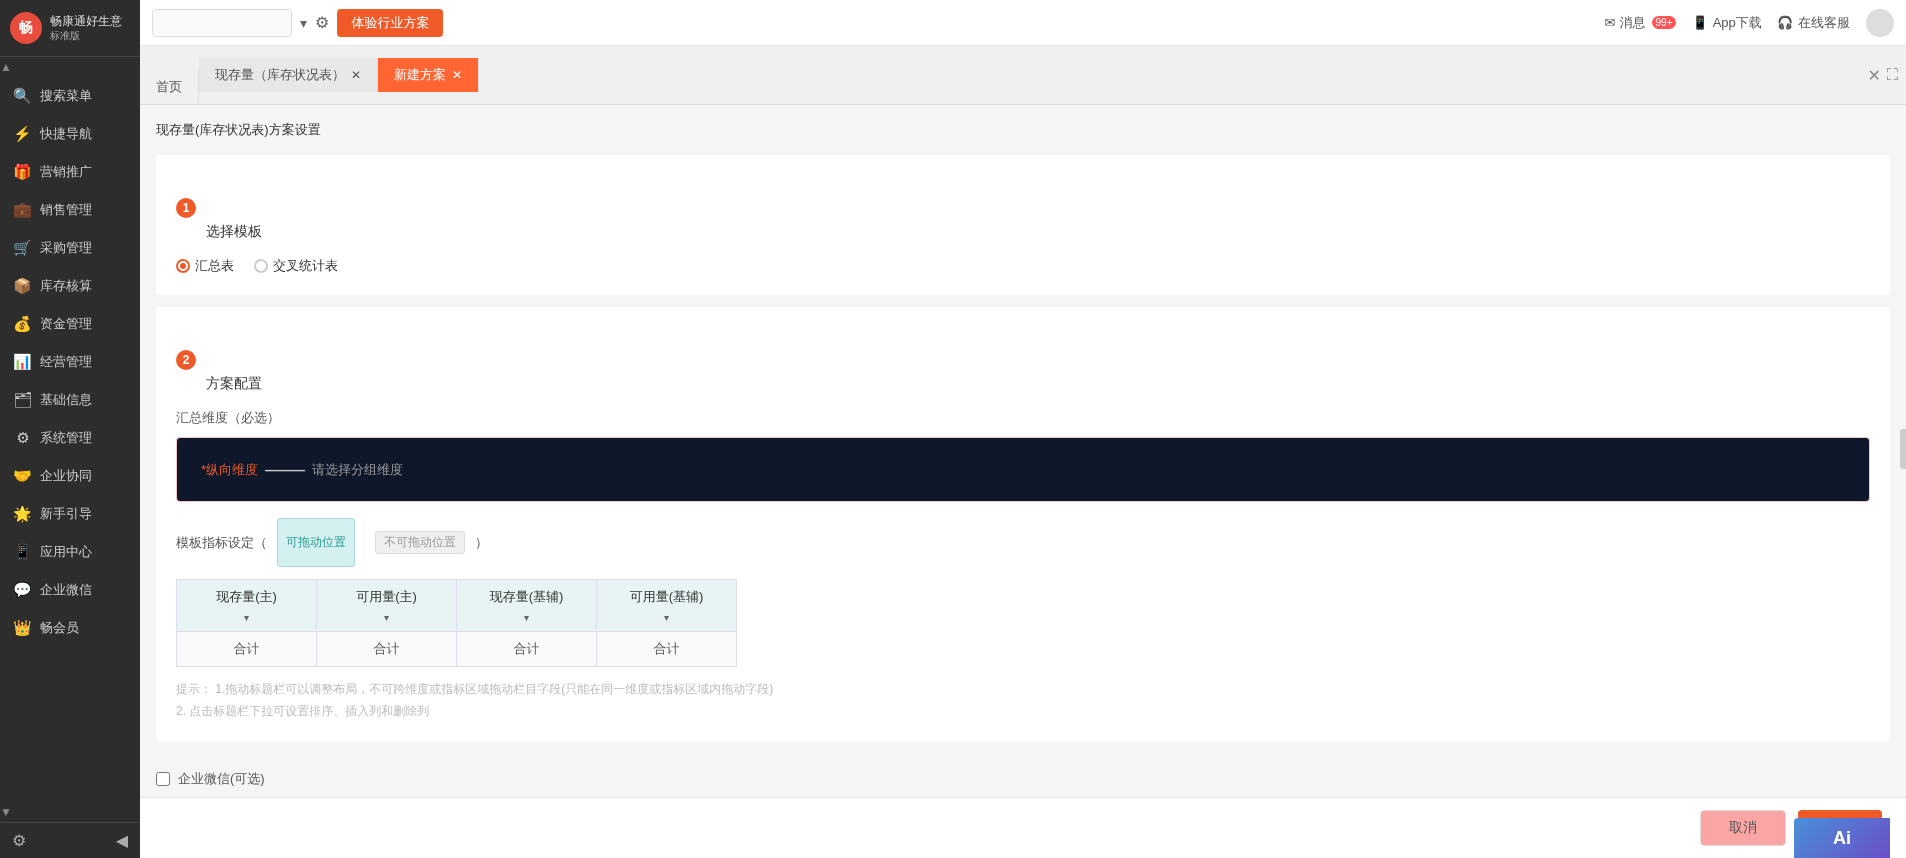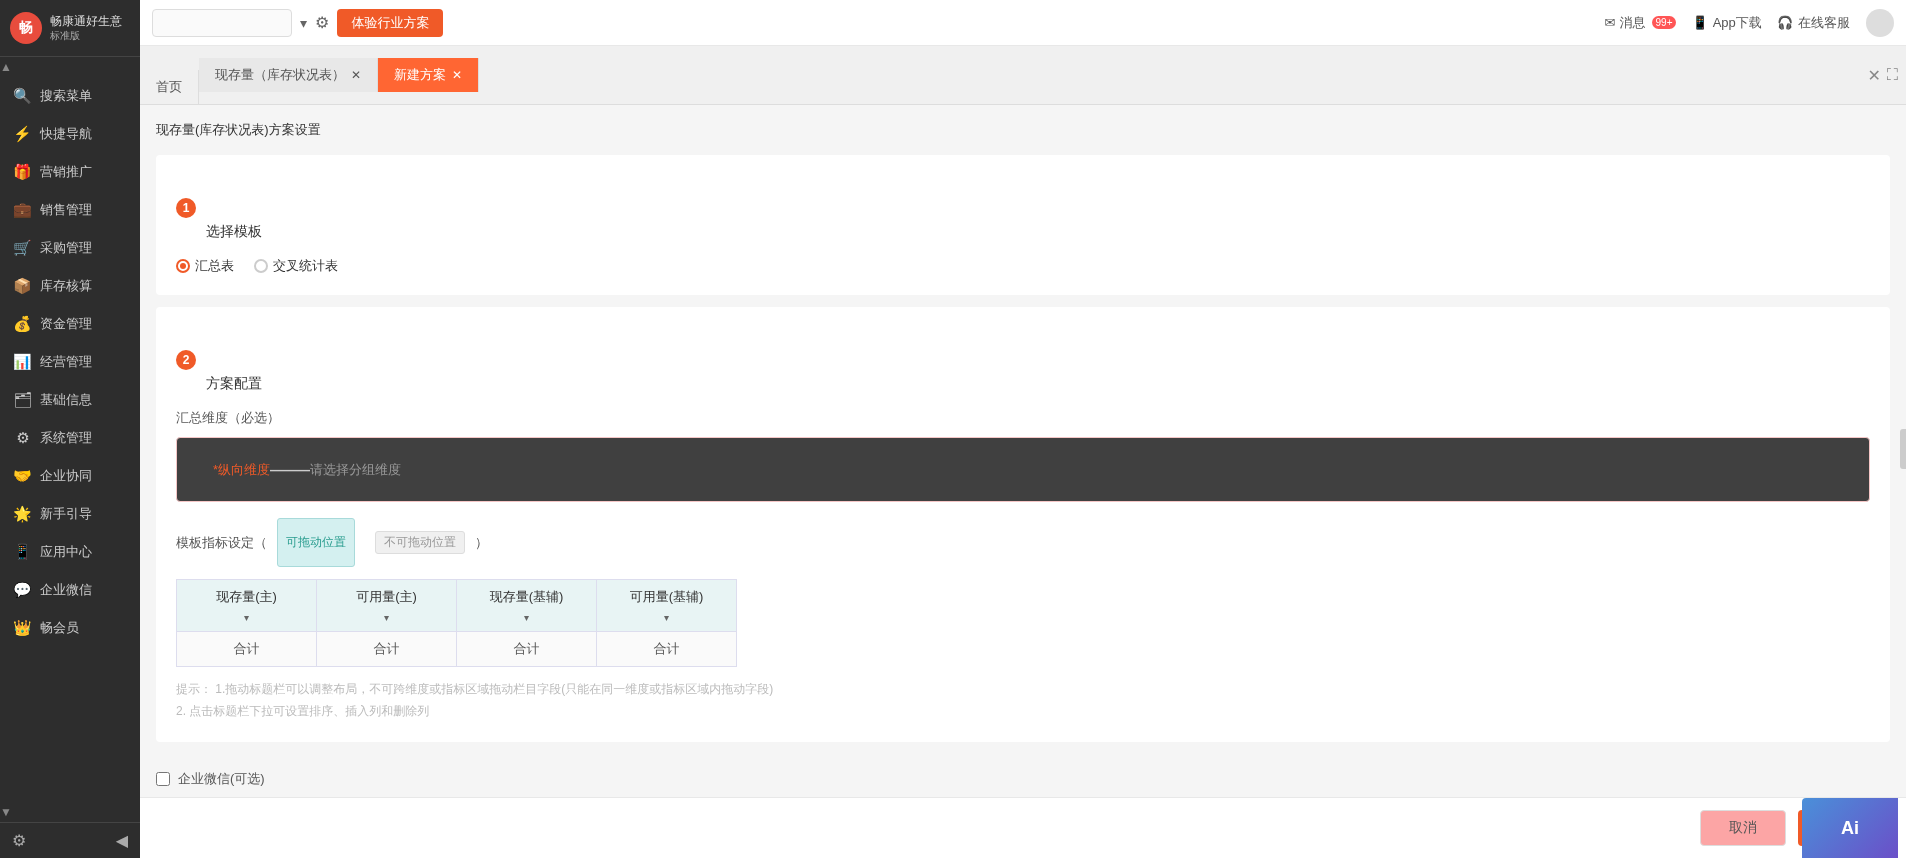--- a/index.html
+++ b/index.html
@@ -154,25 +154,25 @@
     .radio-dot.checked::after {
       content: ''; width: 6px; height: 6px; border-radius: 50%; background: #f05a28;
     }
 
     
     .section2 { margin-top: 0; }
     .field-label { font-size: 13px; color: #555; margin-bottom: 10px; }
 
     
     .dimension-area {
-      background: #404040;
+      background: #0f172a;
       border: 1px solid #f5c6c6;
       border-radius: 4px;
-      padding: 20px 36px;
-      display: flex; align-items: center; gap: 0;
+      padding: 20px 24px;
+      display: flex; align-items: center; gap: 7px;
       margin-bottom: 16px;
     }
     .dimension-label { color: #f05a28; font-size: 13px; font-weight: 500; }
     .dimension-dash { color: #ccc; font-size: 20px; }
     .dimension-placeholder { color: #999; font-size: 13px; }
 
     
     .indicator-setting { display: flex; align-items: center; gap: 10px; margin-bottom: 12px; font-size: 13px; color: #555; }
     .indicator-draggable {
       display: inline-flex; align-items: center;
@@ -234,22 +234,22 @@
       padding: 8px 28px; border: 1px solid #ddd;
       background: #fca5a5; border-radius: 4px; cursor: pointer; font-size: 14px; color: #555;
     }
     .btn-query {
       padding: 8px 28px; border: none;
       background: #f05a28; color: white; border-radius: 4px; cursor: pointer; font-size: 14px;
     }
 
     
     .ai-badge {
-      position: fixed; bottom: 0; right: 8px;
-      width: 96px; height: 60px;
+      position: fixed; bottom: 0; right: 16px;
+      width: 96px; height: 40px;
       background: linear-gradient(135deg, #4a90d9, #6b4fc8);
       color: white; font-size: 18px; font-weight: bold;
       display: flex; align-items: center; justify-content: center;
       border-radius: 4px 0 0 0;
     }
     .scroll-arrow { color: #888; font-size: 12px; cursor: pointer; padding: 3px 0; }
 
     
     .resize-handle {
       position: fixed; right: 0; top: 50%;

